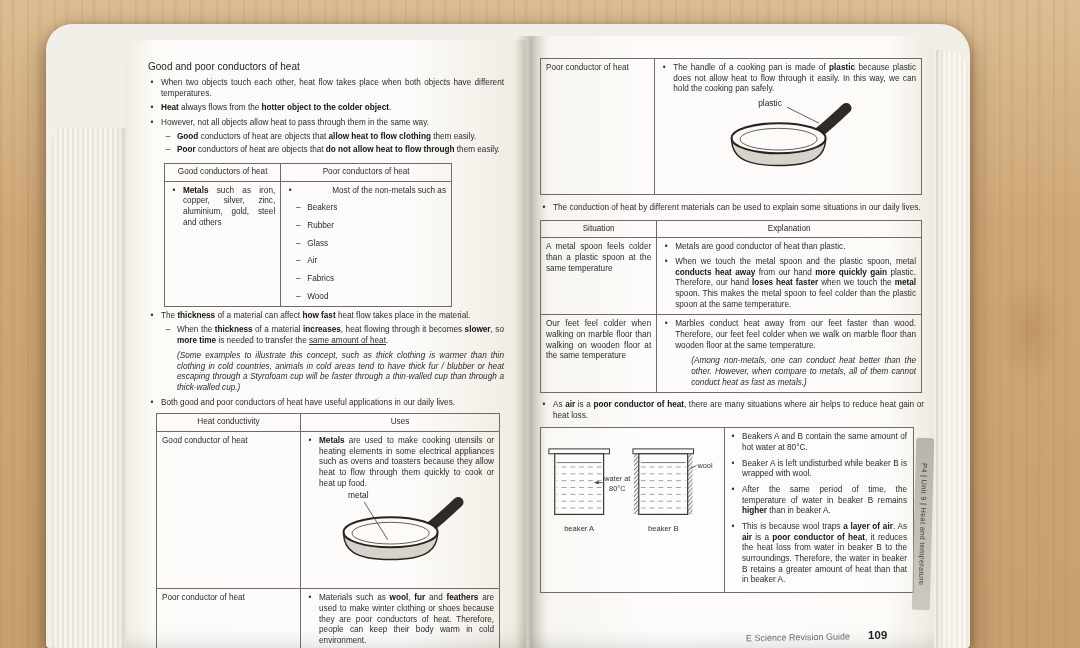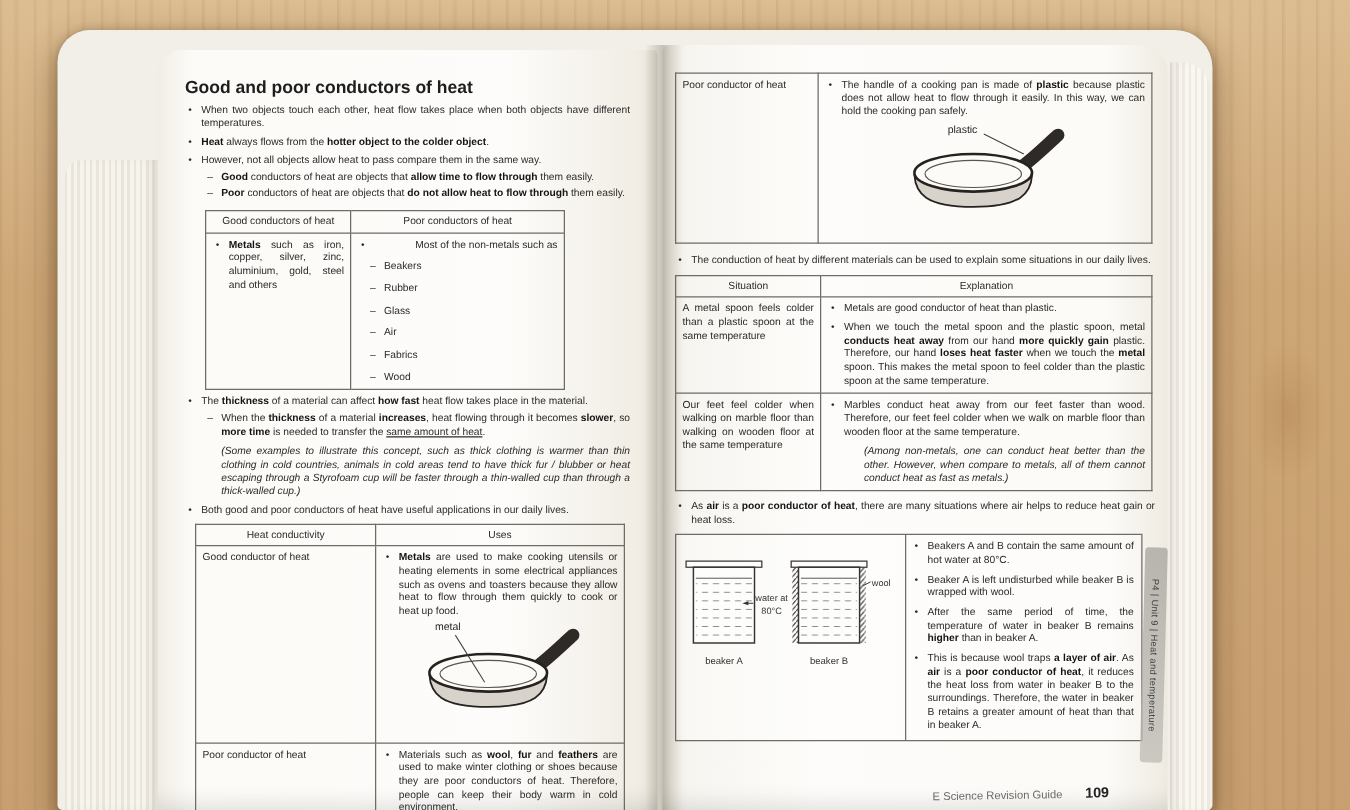--- a/index.html
+++ b/index.html
@@ -49,21 +49,21 @@
     box-shadow:inset 0 -16px 20px -14px rgba(0,0,0,0.14);
   }
   .spine{
     position:absolute;left:470px;top:12px;width:30px;bottom:0;z-index:5;pointer-events:none;
     background:linear-gradient(90deg,rgba(95,85,65,0) 0%,rgba(95,85,65,0.30) 48%,rgba(95,85,65,0.14) 68%,rgba(95,85,65,0) 100%);
   }
   .content{position:absolute;font-size:8.2px;line-height:1.3;}
   .content-l{left:22px;top:20px;width:356px;}
   .content-r{left:10px;top:22px;width:384px;}
 
-  h1.heading{font-size:14px;margin:0 0 5px 0;font-weight:bold;color:#1d1d1d;}
+  h1.heading{font-size:10px;margin:0 0 5px 0;font-weight:normal;color:#1d1d1d;}
   .b{display:flex;gap:5px;margin-top:4px;}
   .b .mk{flex:0 0 8px;text-align:center;}
   .txt{flex:1;text-align:justify;}
   .dash-row{display:flex;gap:5px;margin-top:3px;margin-left:16px;}
   .dash-row .mk{flex:0 0 8px;text-align:center;}
   .note{font-style:italic;margin:5px 0 0 29px;text-align:justify;}
 
   table.tbl{border-collapse:collapse;font-size:8.2px;table-layout:fixed;}
   .tbl th,.tbl td{border:1px solid #6f6b66;}
   .tbl th{font-weight:normal;padding:3px 2px;text-align:center;}
@@ -123,25 +123,25 @@
       <div class="b">
         <span class="mk">•</span>
         <span class="txt">When two objects touch each other, heat flow takes place when both objects have different temperatures.</span>
       </div>
       <div class="b">
         <span class="mk">•</span>
         <span class="txt"><b>Heat</b> always flows from the <b>hotter object to the colder object</b>.</span>
       </div>
       <div class="b">
         <span class="mk">•</span>
-        <span class="txt">However, not all objects allow heat to pass compare them in the same way.</span>
+        <span class="txt">However, not all objects allow heat to pass through them in the same way.</span>
       </div>
       <div class="dash-row">
         <span class="mk">–</span>
-        <span class="txt"><b>Good</b> conductors of heat are objects that <b>allow time to flow through</b> them easily.</span>
+        <span class="txt"><b>Good</b> conductors of heat are objects that <b>allow heat to flow clothing</b> them easily.</span>
       </div>
       <div class="dash-row">
         <span class="mk">–</span>
         <span class="txt"><b>Poor</b> conductors of heat are objects that <b>do not allow heat to flow through</b> them easily.</span>
       </div>
 
       <table class="tbl t1">
         <colgroup>
             <col style="width:40.5%">
             <col style="width:59.5%">

